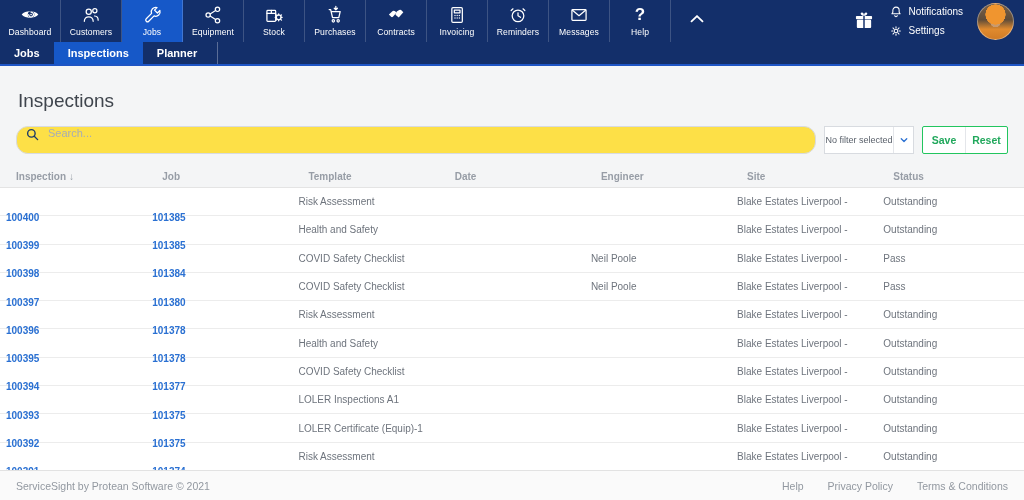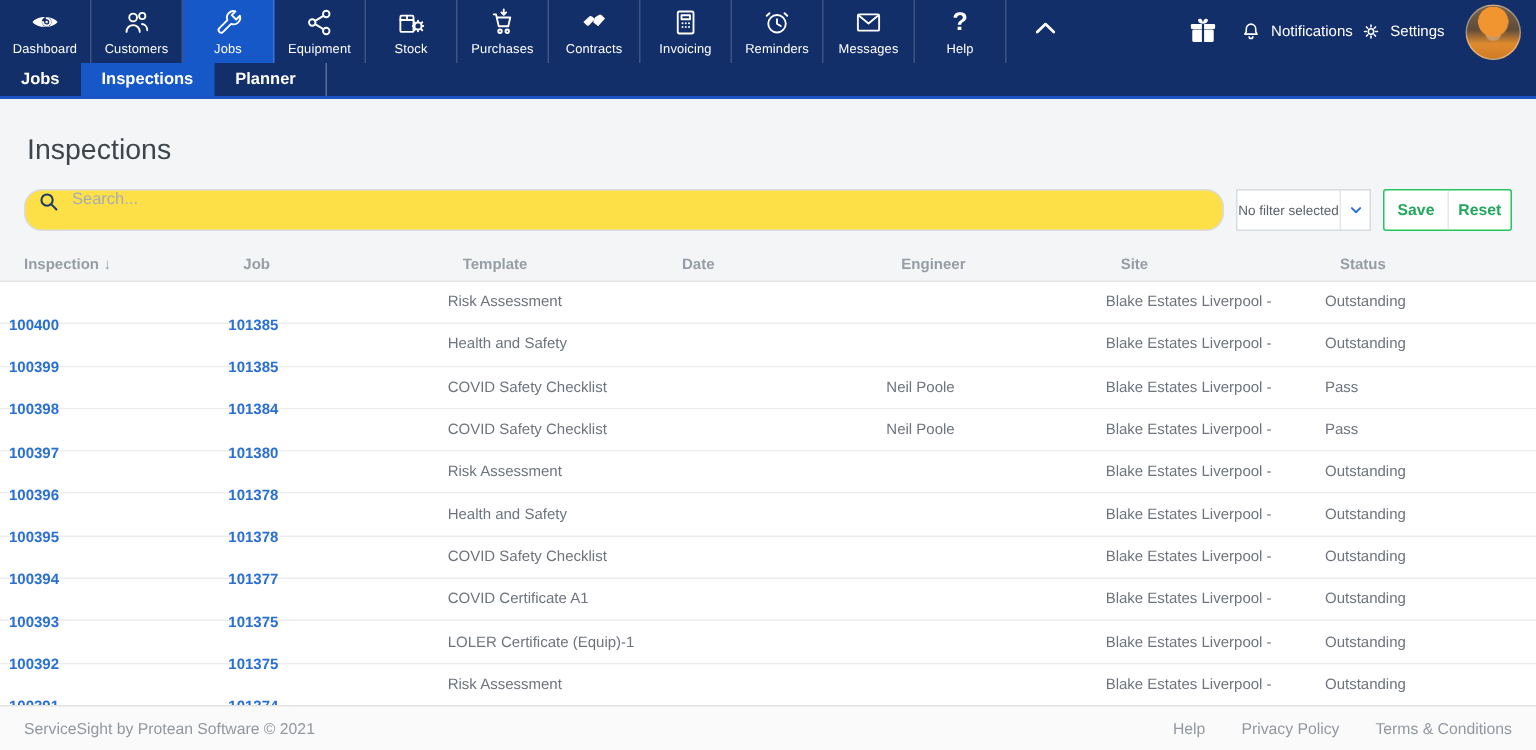--- a/index.html
+++ b/index.html
@@ -14,21 +14,21 @@
   .nav-item:first-child { border-left:none; }
   .nav-item.active { background:#1658c8; }
   .nav-icon { height:20px; display:flex; align-items:center; justify-content:center; }
   .nav-icon svg { display:block; }
   .nav-label { font-size:8.6px; letter-spacing:.1px; }
   .help-glyph { font-size:17px; font-weight:700; line-height:14px; }
   .collapse-btn { width:52px; display:flex; align-items:center; justify-content:center;
     color:#fff; cursor:pointer; }
   .nav-right { margin-left:auto; display:flex; align-items:center; gap:14px; padding-right:10px; }
   .gift-wrap { color:#fff; cursor:pointer; display:flex; }
-  .nav-right-col { display:flex; flex-direction:row; gap:5px;text-align:center; }
+  .nav-right-col { display:flex; flex-direction:column; gap:5px;text-align:center; }
   .nav-right-row { display:flex; align-items:center; gap:6px; color:#fff; font-size:10px; cursor:pointer; }
   .nav-right-row svg { display:block; }
   .avatar { width:37px; height:37px; border-radius:50%; cursor:pointer; overflow:hidden;
     background:
       radial-gradient(circle at 50% 30%, #f0952f 0 33%, rgba(0,0,0,0) 34%),
       radial-gradient(circle at 50% 52%, #c99a6e 0 20%, rgba(0,0,0,0) 21%),
       linear-gradient(180deg, #7a6148 0%, #5f4c39 45%, #e08a2e 72%, #d07c26 100%);
     border:1px solid rgba(255,255,255,.35); }
 
   
@@ -337,21 +337,21 @@
         <div class="td link">101377</div>
         <div class="td">COVID Safety Checklist</div>
         <div class="td"></div>
         <div class="td"></div>
         <div class="td">Blake Estates Liverpool -</div>
         <div class="td">Outstanding</div>
       </div>
       <div class="tr">
         <div class="td link">100393</div>
         <div class="td link">101375</div>
-        <div class="td">COVID Certificate A1</div>
+        <div class="td">LOLER Inspections A1</div>
         <div class="td"></div>
         <div class="td"></div>
         <div class="td">Blake Estates Liverpool -</div>
         <div class="td">Outstanding</div>
       </div>
       <div class="tr">
         <div class="td link">100392</div>
         <div class="td link">101375</div>
         <div class="td">LOLER Certificate (Equip)-1</div>
         <div class="td"></div>

